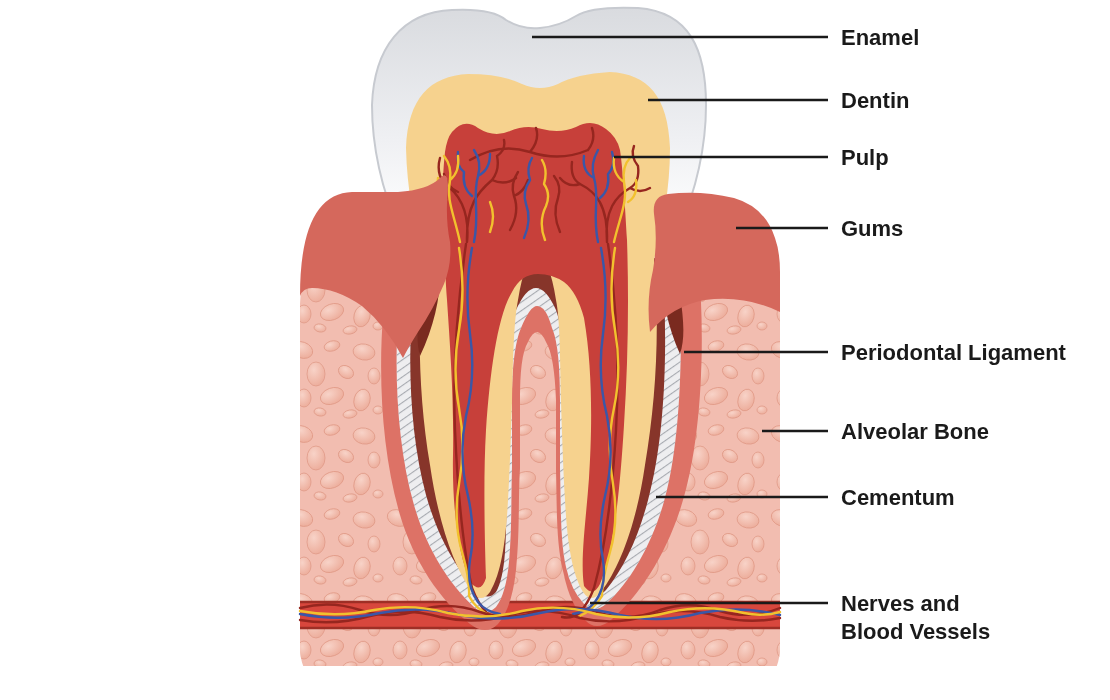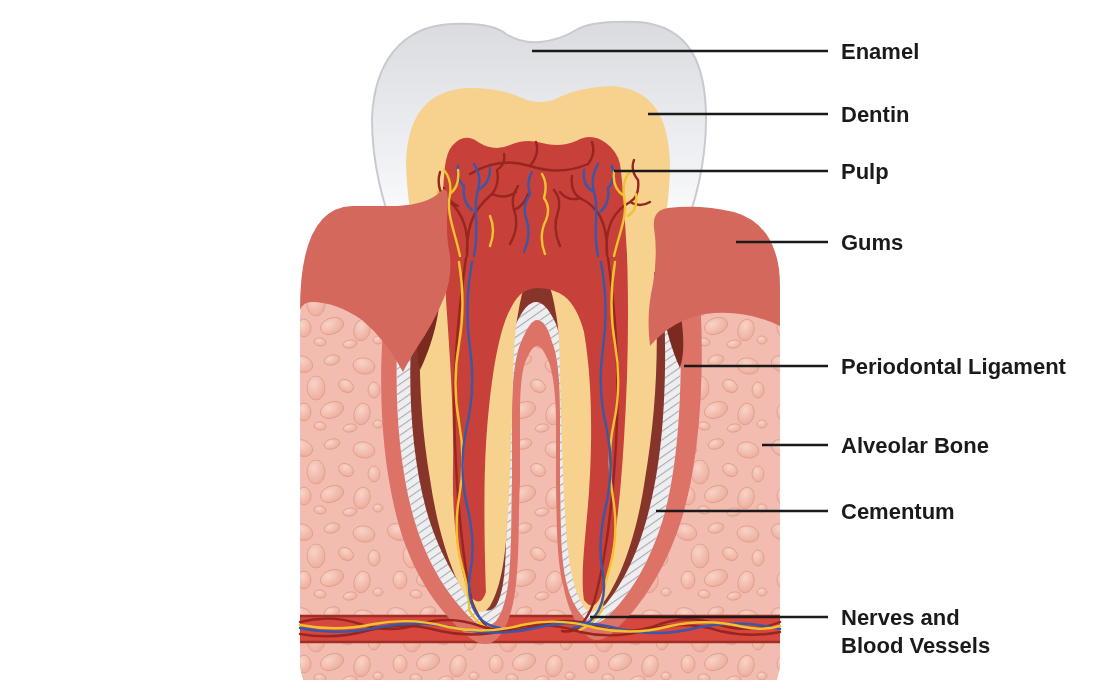--- a/index.html
+++ b/index.html
@@ -1,17 +1,17 @@
 <!DOCTYPE html>
 <html style="--background: #ffffff; --label_text: #1a1a1a; --leader_line: #1a1a1a; --enamel_top: #d9dbdf; --enamel_mid: #eff0f3; --enamel_bottom: #ffffff; --enamel_outline: #c7cad0; --dentin: #f6d28e; --pulp: #c7403a; --vessel_dark_red: #96261f; --vessel_blue: #3a57a8; --vessel_yellow: #f2c12e; --gums: #d5685c; --socket: #dd7266; --cementum: #87352a; --sulcus: #7a2a1f; --ligament_base: #eeeef0; --ligament_hatch: #a7aab0; --bone_base: #f2bdb0; --pebble_light: #f8d3c8; --pebble_dark: #ecab99; --pebble_edge: #e09986; --channel_fill: #d8473d; --channel_edge: #9e2f26;"><head>
 <meta charset="utf-8">
 <style>
   html,body{margin:0;padding:0;background:#fff;}
   #stage{position:relative;width:1110px;height:666px;background:var(--background,#fff);overflow:hidden;
-         font-family:"Liberation Sans", sans-serif;margin-top:14px;}
+         font-family:"Liberation Sans", sans-serif;}
   svg{position:absolute;left:0;top:0;}
   .label-text{font-family:"Liberation Sans", sans-serif;font-weight:bold;font-size:22px;fill:var(--label_text,#1a1a1a);}
   .leader{stroke:var(--leader_line,#1a1a1a);stroke-width:2.5;fill:none;stroke-linecap:butt;}
   .v-red{stroke:var(--vessel_dark_red,#96261f);stroke-width:2.4;fill:none;stroke-linecap:round;stroke-linejoin:round;}
   .v-blue{stroke:var(--vessel_blue,#3a57a8);stroke-width:2.4;fill:none;stroke-linecap:round;stroke-linejoin:round;}
   .v-yel{stroke:var(--vessel_yellow,#f2c12e);stroke-width:2.4;fill:none;stroke-linecap:round;stroke-linejoin:round;}
 </style>
 </head>
 <body>
 

